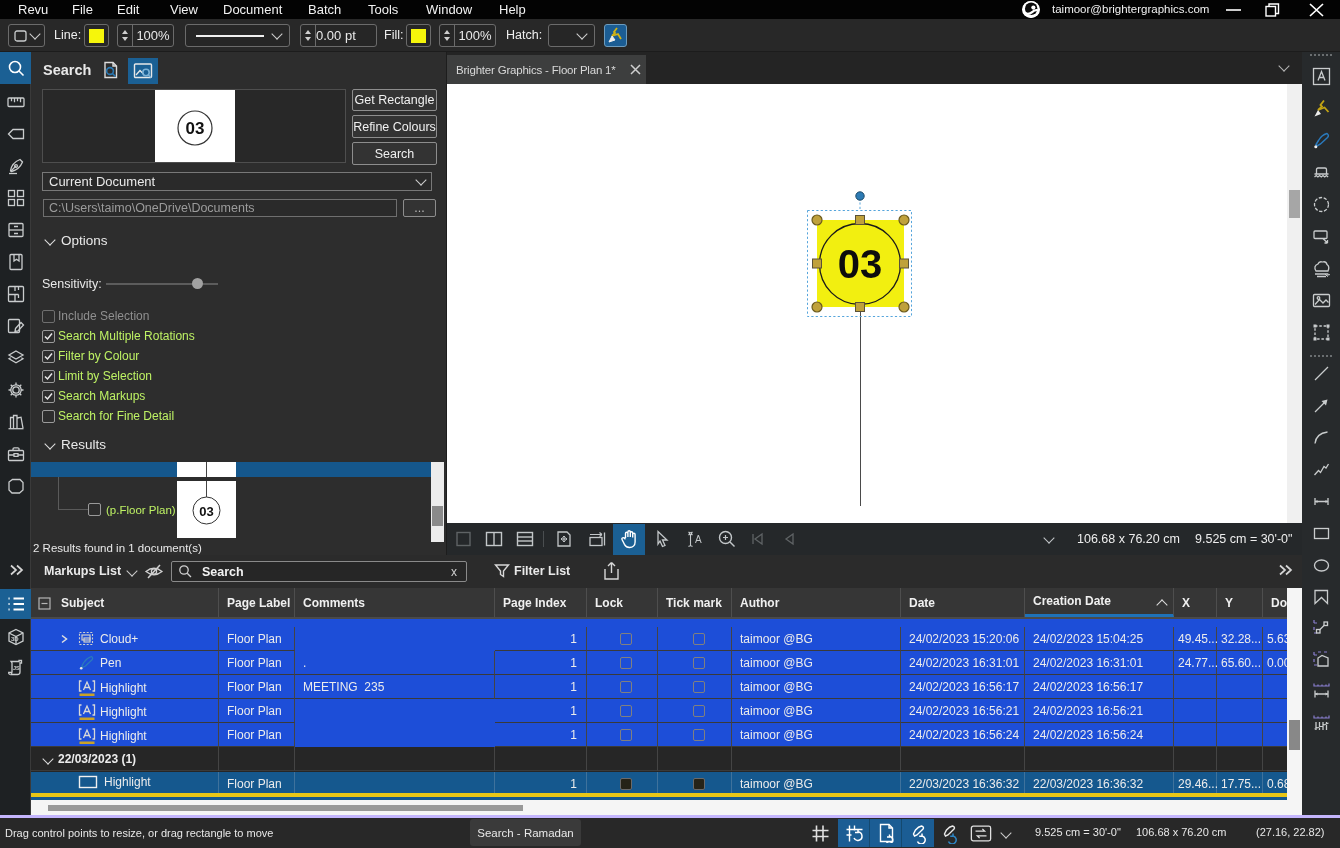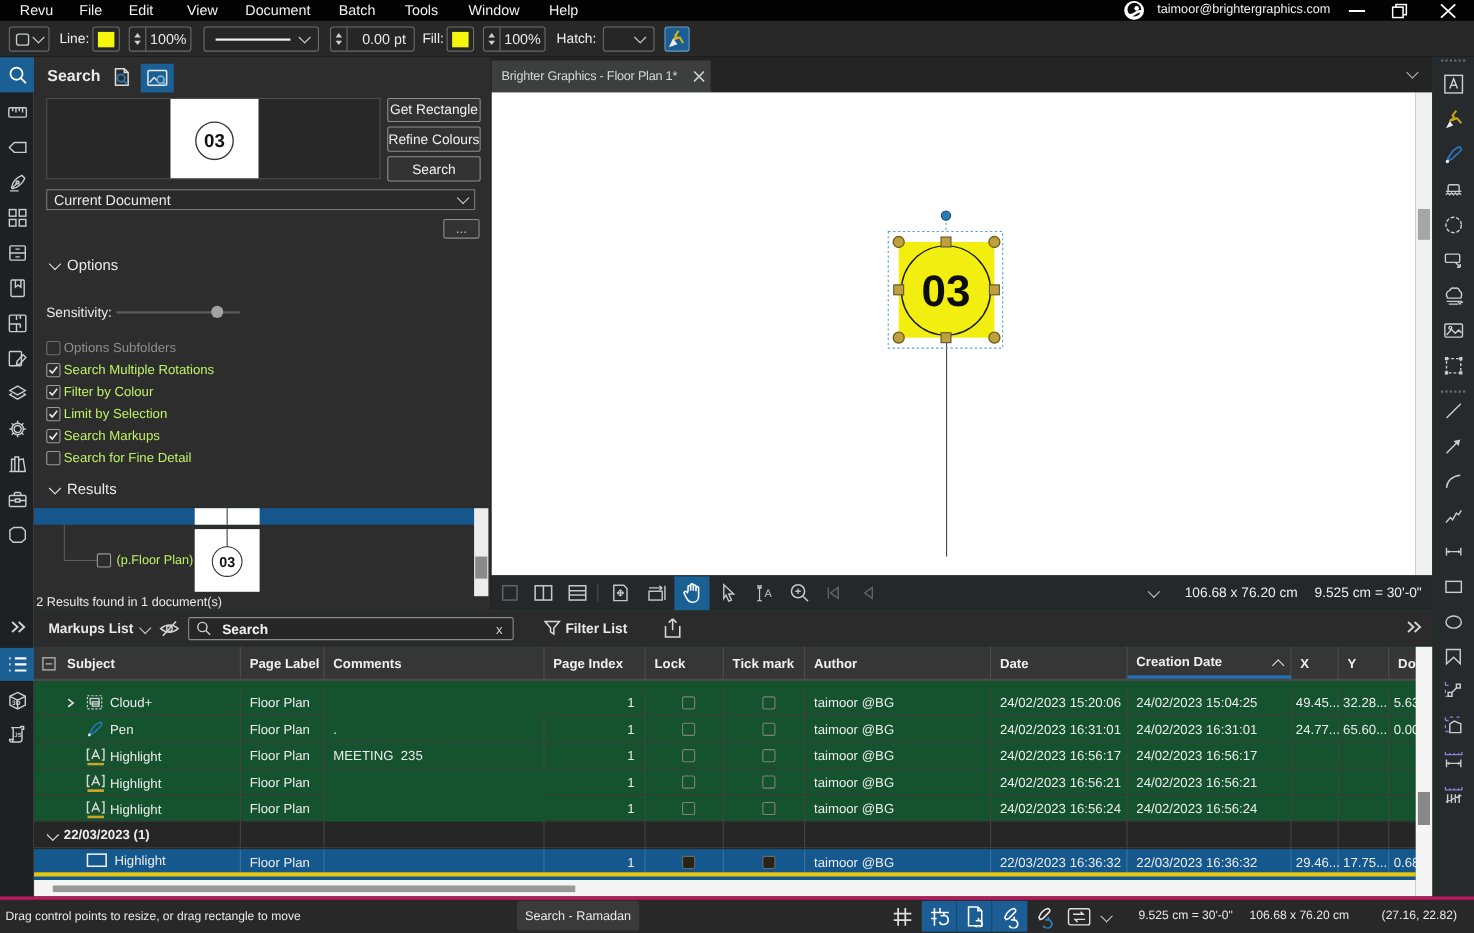--- a/index.html
+++ b/index.html
@@ -28,28 +28,28 @@
 
 #tabbar{position:absolute;left:447px;top:52px;width:855px;height:32px;background:#242424}
 #tab1{position:absolute;left:0px;top:3px;width:199px;height:29px;background:#3d3e3e;color:#d8d8d8;font-size:11.5px;letter-spacing:-0.2px;display:flex;align-items:center;padding-left:9px;white-space:nowrap}
 #canvas{position:absolute;left:447px;top:84px;width:840px;height:439px;background:#fff}
 #cscroll{position:absolute;left:1287px;top:84px;width:15px;height:439px;background:#f0f0f0}
 #cbar{position:absolute;left:447px;top:523px;width:855px;height:32px;background:#25282a}
 
 #rightstrip{position:absolute;left:1302px;top:52px;width:38px;height:766px;background:#272a2c}
 .ric{position:absolute;left:10px;width:19px;height:19px}
 
-#mpanel{position:absolute;left:31px;top:555px;width:1271px;height:263px;background:#14532d}
+#mpanel{position:absolute;left:31px;top:555px;width:1271px;height:263px;background:#1d4ed8}
 #mtoolbar{position:absolute;left:0;top:0;width:1271px;height:33px;background:#2b2b2b}
 #mheader{position:absolute;left:0;top:33px;width:1256px;height:31px;background:#363636;border-bottom:2px solid #4a4a4a;font-size:12px;font-weight:bold;color:#f0f0f0}
 .hcell{position:absolute;top:0;height:29px;display:flex;align-items:center;padding-left:8px;border-right:1px solid #4e4e4e}
 .row{position:absolute;left:0;width:1256px;height:24px;font-size:12px;color:#ececec}
 .cell{position:absolute;top:0;height:24px;display:flex;align-items:center;padding-left:8px;border-right:1px solid #444444;border-bottom:1px solid #3a3a3a}
 
-#statusbar{position:absolute;left:0;top:815px;width:1340px;height:33px;background:#282828;border-top:3px solid #be185d;color:#e8e8e8;font-size:11px}
+#statusbar{position:absolute;left:0;top:815px;width:1340px;height:33px;background:#282828;border-top:3px solid #c4b5fd;color:#e8e8e8;font-size:11px}
 </style></head>
 <body>
 
 <div id="titlebar">
   <span class="abs" style="left:18px;top:2px">Revu</span>
   <span class="abs" style="left:72px;top:2px">File</span>
   <span class="abs" style="left:117px;top:2px">Edit</span>
   <span class="abs" style="left:170px;top:2px">View</span>
   <span class="abs" style="left:223px;top:2px">Document</span>
   <span class="abs" style="left:308px;top:2px">Batch</span>
@@ -97,21 +97,21 @@
     </div>
   <div class="ctl" style="left:185px;width:105px;justify-content:flex-start">
       <div style="margin-left:10px;width:68px;height:2px;background:#f0f0f0"></div>
       <span class="chev" style="margin-left:9px;margin-top:-3px"></span>
     </div>
   <div class="ctl" style="left:300px;width:77px;justify-content:flex-start">
       <div class="spin">
         <i class="up"></i>
         <i class="dn"></i>
       </div>
-      <span style="flex:1;text-align:right;padding-right:7px;font-size:13px">0.00 pt</span>
+      <span style="flex:1;text-align:left;padding-right:7px;font-size:13px">0.00 pt</span>
     </div>
   <span class="lab" style="left:384px">Fill:</span>
   <div class="ctl" style="left:406px;width:25px">
       <div style="width:15px;height:14px;background:#f6f60b"></div>
     </div>
   <div class="ctl" style="left:439px;width:57px;justify-content:flex-start">
       <div class="spin">
         <i class="up"></i>
         <i class="dn"></i>
       </div>
@@ -230,28 +230,29 @@
   <div class="abs" style="left:11px;top:37px;width:304px;height:74px;background:#282828;border:1px solid #4e4e4e"></div>
   <div class="abs" style="left:124px;top:38px;width:80px;height:72px;background:#fff"></div>
   <svg class="abs" style="left:146px;top:58px" width="36" height="36" viewBox="0 0 36 36">
       <circle cx="18" cy="18" r="17" fill="none" stroke="#333" stroke-width="1.2"></circle>
       <text x="18" y="24" text-anchor="middle" font-size="17" font-weight="bold" fill="#111" font-family="Liberation Sans">03</text>
     </svg>
   <div class="btn" style="left:321px;top:37px;width:85px;height:22px">Get Rectangle</div>
   <div class="btn" style="left:321px;top:63px;width:85px;height:23px">Refine Colours</div>
   <div class="btn" style="left:321px;top:90px;width:85px;height:23px">Search</div>
   <div class="abs" style="left:11px;top:120px;width:390px;height:19px;background:#2a2a2a;border:1px solid #787878;font-size:13px;display:flex;align-items:center;padding:0 6px">Current Document<span class="chev" style="margin-left:auto;margin-top:-3px"></span></div>
+  <div class="abs" style="left:12px;top:147px;width:354px;height:18px;background:#2a2a2a;border:1px solid #6f6f6f;font-size:12.5px;color:#9b9b9b;display:flex;align-items:center;padding:0 5px;white-space:nowrap;overflow:hidden">C:\Users\taimo\OneDrive\Documents</div>
   <div class="btn" style="left:372px;top:147px;width:33px;height:18px;color:#bbb">...</div>
   <span class="chev" style="position:absolute;left:15px;top:184px;border-color:#e0e0e0"></span>
   <div class="abs" style="left:30px;top:181px;font-size:13.5px">Options</div>
   <div class="abs" style="left:11px;top:225px;font-size:12.5px">Sensitivity:</div>
   <div class="abs" style="left:75px;top:231px;width:112px;height:2px;background:#5c5c5c"></div>
   <div class="abs" style="left:161px;top:226px;width:11px;height:11px;border-radius:50%;background:#a2a2a2"></div>
   <div class="cb" style="left:11px;top:258px;border-color:#6f6f6f"></div>
-    <div class="cblab" style="left:27px;top:257px;color:#8f8f8f">Options Subfolders</div>
+    <div class="cblab" style="left:27px;top:257px;color:#8f8f8f">Include Selection</div>
   <div class="cb" style="left:11px;top:278px">
       <svg width="11" height="11">
         <path d="M2 5.5 L4.5 8 L9 2.5" stroke="#e8e8e8" stroke-width="1.5" fill="none"></path>
       </svg>
     </div>
     <div class="cblab" style="left:27px;top:277px">Search Multiple Rotations</div>
   <div class="cb" style="left:11px;top:298px">
       <svg width="11" height="11">
         <path d="M2 5.5 L4.5 8 L9 2.5" stroke="#e8e8e8" stroke-width="1.5" fill="none"></path>
       </svg>

